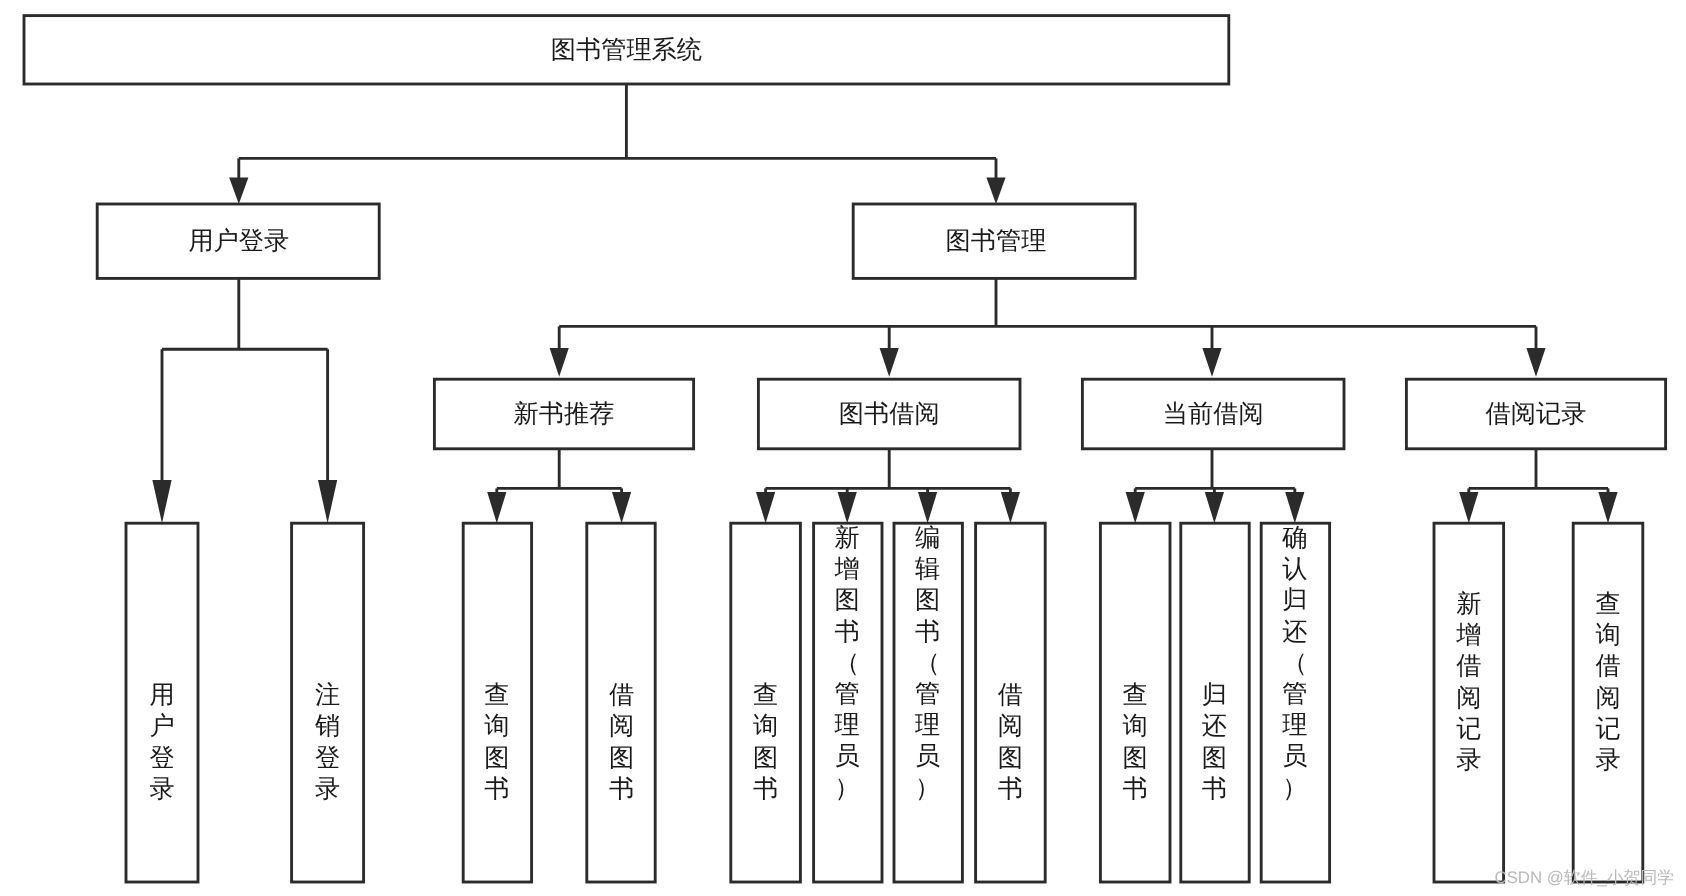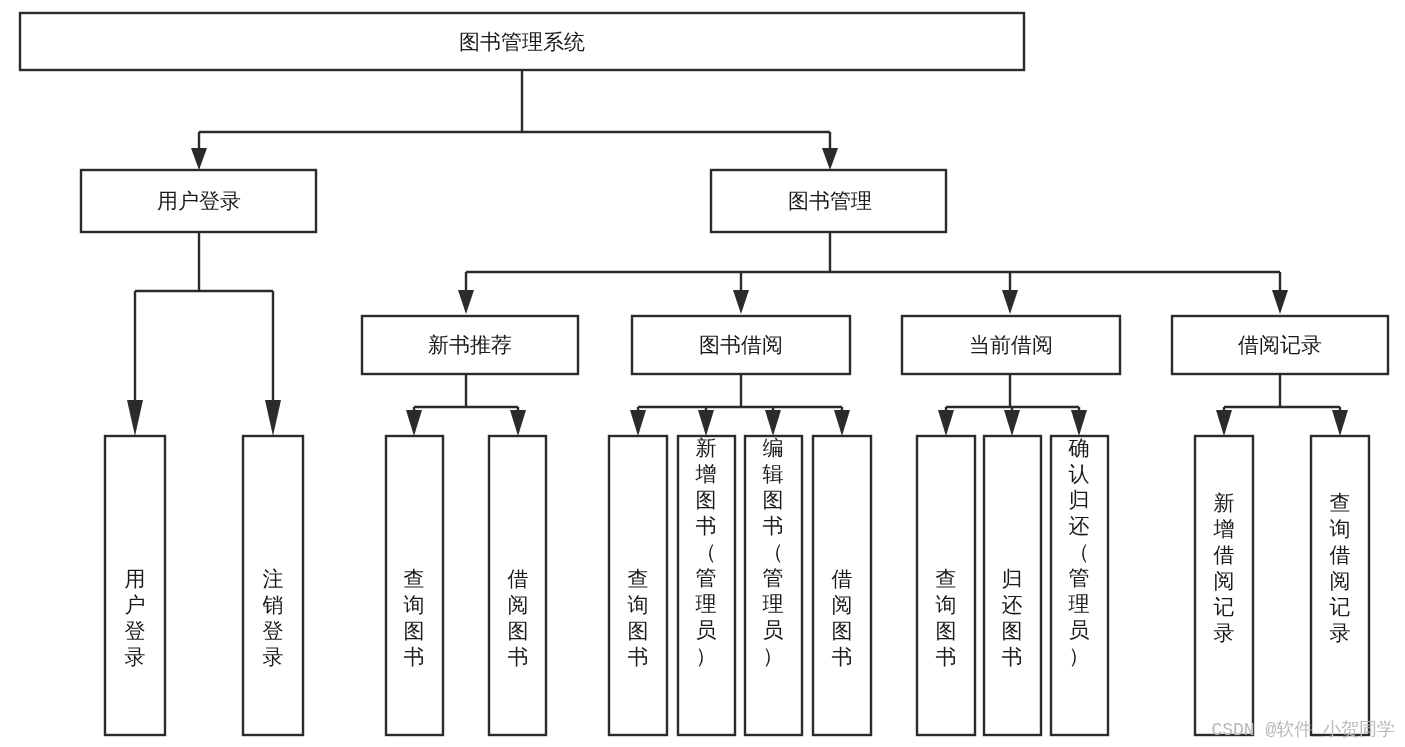--- a/index.html
+++ b/index.html
@@ -50,22 +50,22 @@
     fill: none;
   }
   .arrow-head {
     fill: #2b2b2b;
     stroke: none;
   }
   .watermark {
     position: absolute;
     right: 10px;
     bottom: 6px;
-    font-family: Liberation Mono, monospace;
-    font-size: 18px;
+    font-family: Liberation Sans, sans-serif;
+    font-size: 14px;
     color: #b9b9b9;
     white-space: nowrap;
     user-select: none;
   }
 </style>
 </head>
 <body>
 
 <div id="diagram-root">
   <svg class="flow" viewBox="0 0 1405 747">

